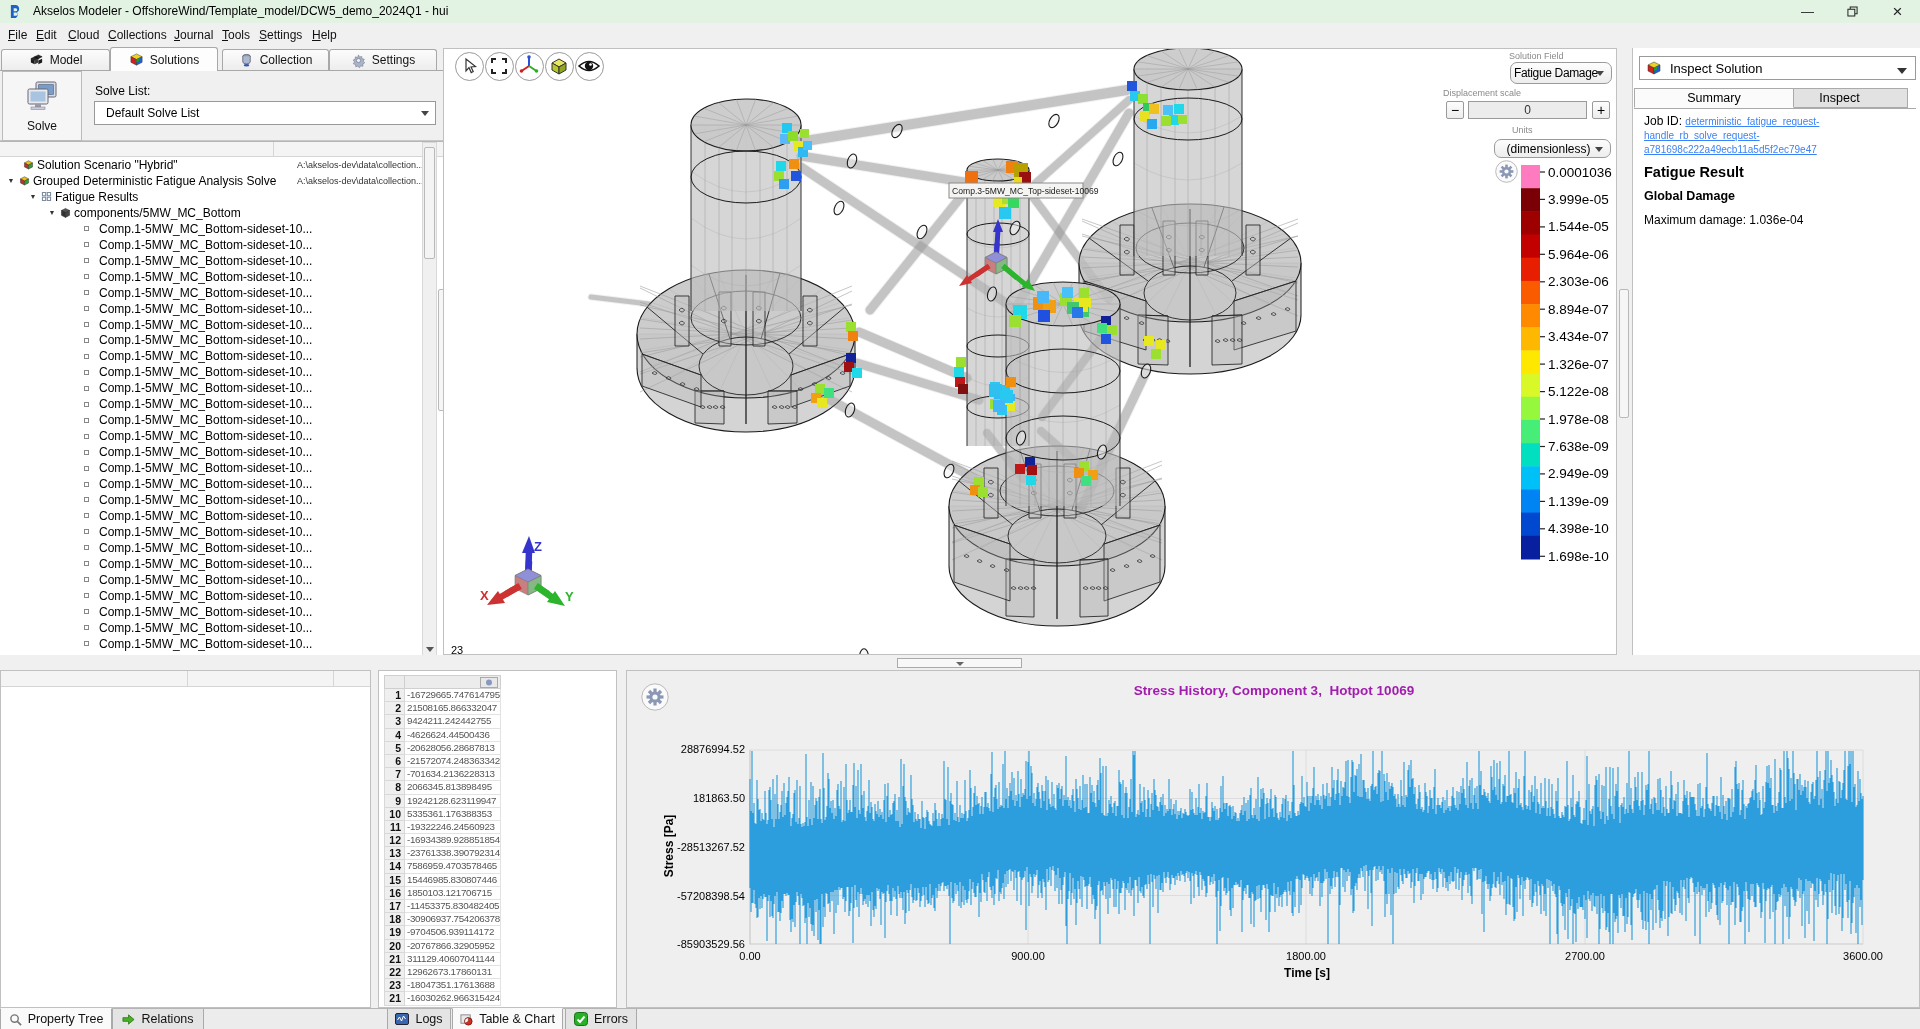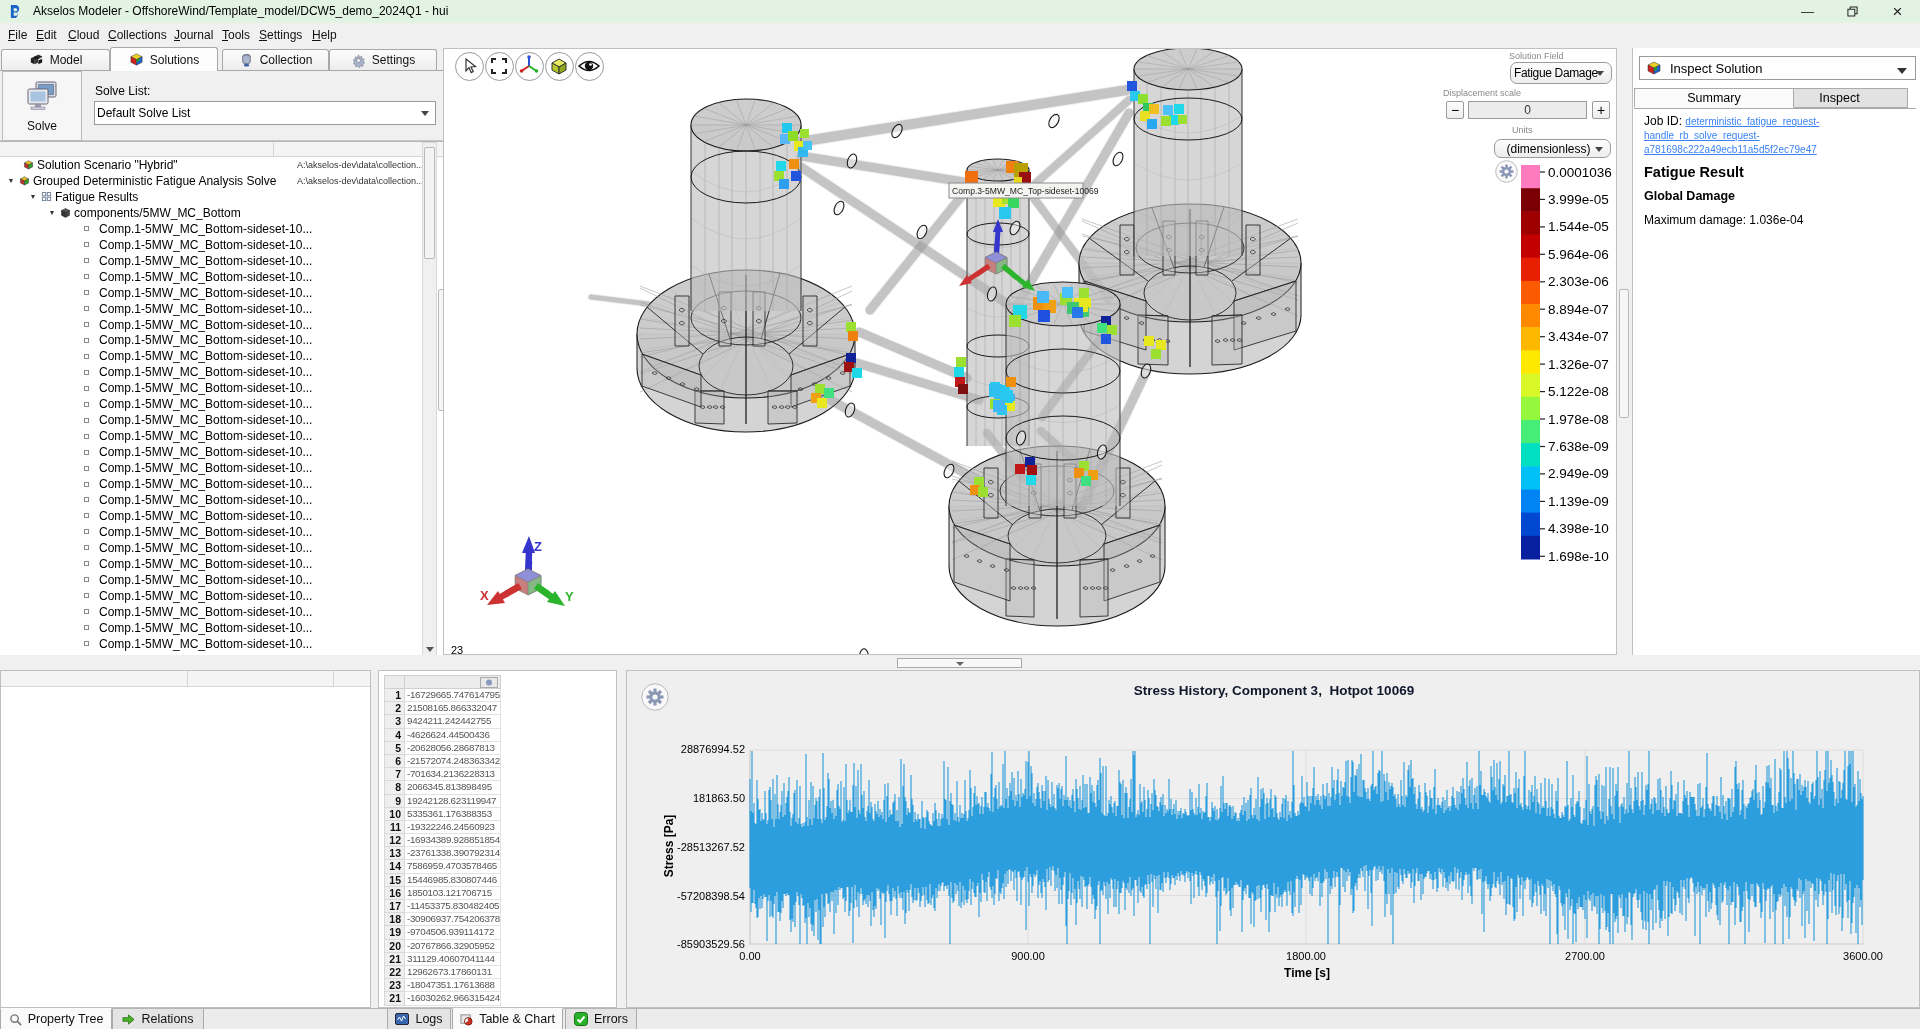--- a/index.html
+++ b/index.html
@@ -13,21 +13,21 @@
 #menubar u{text-decoration:underline}
 
 .tab{position:absolute;top:49px;height:21px;background:linear-gradient(#fcfcfc,#ededed);border:1px solid #a8a8a8;border-bottom:none;border-radius:3px 3px 0 0;font-size:12px;color:#111;display:flex;align-items:center;justify-content:center;gap:6px}
 .tab.sel{background:#fdfdfd;top:47px;height:24px;z-index:3}
 .ticon{width:15px;height:15px}
 #tabline{left:0;top:70px;width:443px;height:1px;background:#a8a8a8}
 
 #solvestrip{left:0;top:71px;width:443px;height:70px;background:#f0f0f0;border-bottom:1px solid #c8c8c8}
 #solvebtn{position:absolute;left:2px;top:0px;width:80px;height:70px;background:#f6f6f6;border:1px solid #bbb;text-align:center;font-size:12px;color:#111}
 #solvelbl{position:absolute;left:95px;top:13px;font-size:12px;color:#000}
-.combo{position:absolute;background:#fff;border:1px solid #999;font-size:12px;color:#000;display:flex;align-items:center;padding-left:2px}
+.combo{position:absolute;background:#fff;border:1px solid #999;font-size:12px;color:#000;display:flex;align-items:center;padding-left:11px}
 .combo .da{position:absolute;right:6px;top:50%;margin-top:-2px;width:0;height:0;border-left:4px solid transparent;border-right:4px solid transparent;border-top:5px solid #444}
 
 #treepanel{left:0;top:141px;width:443px;height:517px;background:#fff;border-top:1px solid #b5b5b5}
 #treehdr{position:absolute;left:0;top:0;width:443px;height:15px;background:#f4f4f4;border-bottom:1px solid #d5d5d5}
 #treehdr .c1{position:absolute;left:273px;top:0;width:1px;height:15px;background:#d5d5d5}
 #treebody{position:absolute;left:0;top:15px;width:422px;height:500px;overflow:hidden}
 .trw{display:flex;align-items:center;height:15.96px;font-size:12px;color:#000;white-space:nowrap}
 .trw .tt{margin-left:2px}
 .trw .pth{position:absolute;left:297px;font-size:9px;color:#333}
 .ticn{width:13px;height:13px;flex:none}
@@ -63,21 +63,21 @@
 #bcpanel{left:626px;top:670px;width:1294px;height:338px;background:#efefef;border:1px solid #c0c0c0}
 
 #dtable{position:absolute;left:5px;top:4px}
 .trow{display:flex;height:13.2px}
 .tnum{width:21px;background:#efefef;border:1px solid #d8d8d8;border-top:none;font-size:10.5px;text-align:right;padding-right:3px;color:#111;font-weight:700;line-height:12px}
 .tval{width:96px;background:#fff;border:1px solid #e2e2e2;border-left:none;border-top:none;font-size:9.8px;letter-spacing:-0.3px;color:#555;line-height:12px;padding-left:2px;white-space:nowrap;overflow:hidden}
 #thdr{display:flex;height:14px}
 #thdr .h1{width:21px;background:#ececec;border:1px solid #cfcfcf}
 #thdr .h2{width:96px;background:#ececec;border:1px solid #cfcfcf;border-left:none;position:relative}
 
-#ctitle{position:absolute;left:0px;top:12px;width:1294px;text-align:center;font-size:13.5px;font-weight:700;color:#0f172a}
+#ctitle{position:absolute;left:0px;top:12px;width:1294px;text-align:center;font-size:13.5px;font-weight:700;color:#a21caf}
 
 #btabs{left:0;top:1008px;width:1920px;height:21px;background:#ececec;border-top:1px solid #b5b5b5}
 .btab{position:absolute;top:0;height:21px;background:#e4e4e4;border:1px solid #aaa;border-top:none;font-size:12.5px;color:#111;display:flex;align-items:center;justify-content:center;gap:6px}
 .btab.sel{background:#fafafa;border-top:1px solid #fafafa;margin-top:-1px;height:22px}
 text{font-family:"Liberation Sans",sans-serif}
 </style></head><body>
 
 <div class="abs" id="titlebar">
   <svg class="abs" style="left:9px;top:4px" width="15" height="15" viewBox="0 0 16 16">
       <path d="M2 1h5a4 4 0 0 1 1.5 7.6A4.3 4.3 0 0 1 7 15H2Z" fill="#1c63c8"></path>

